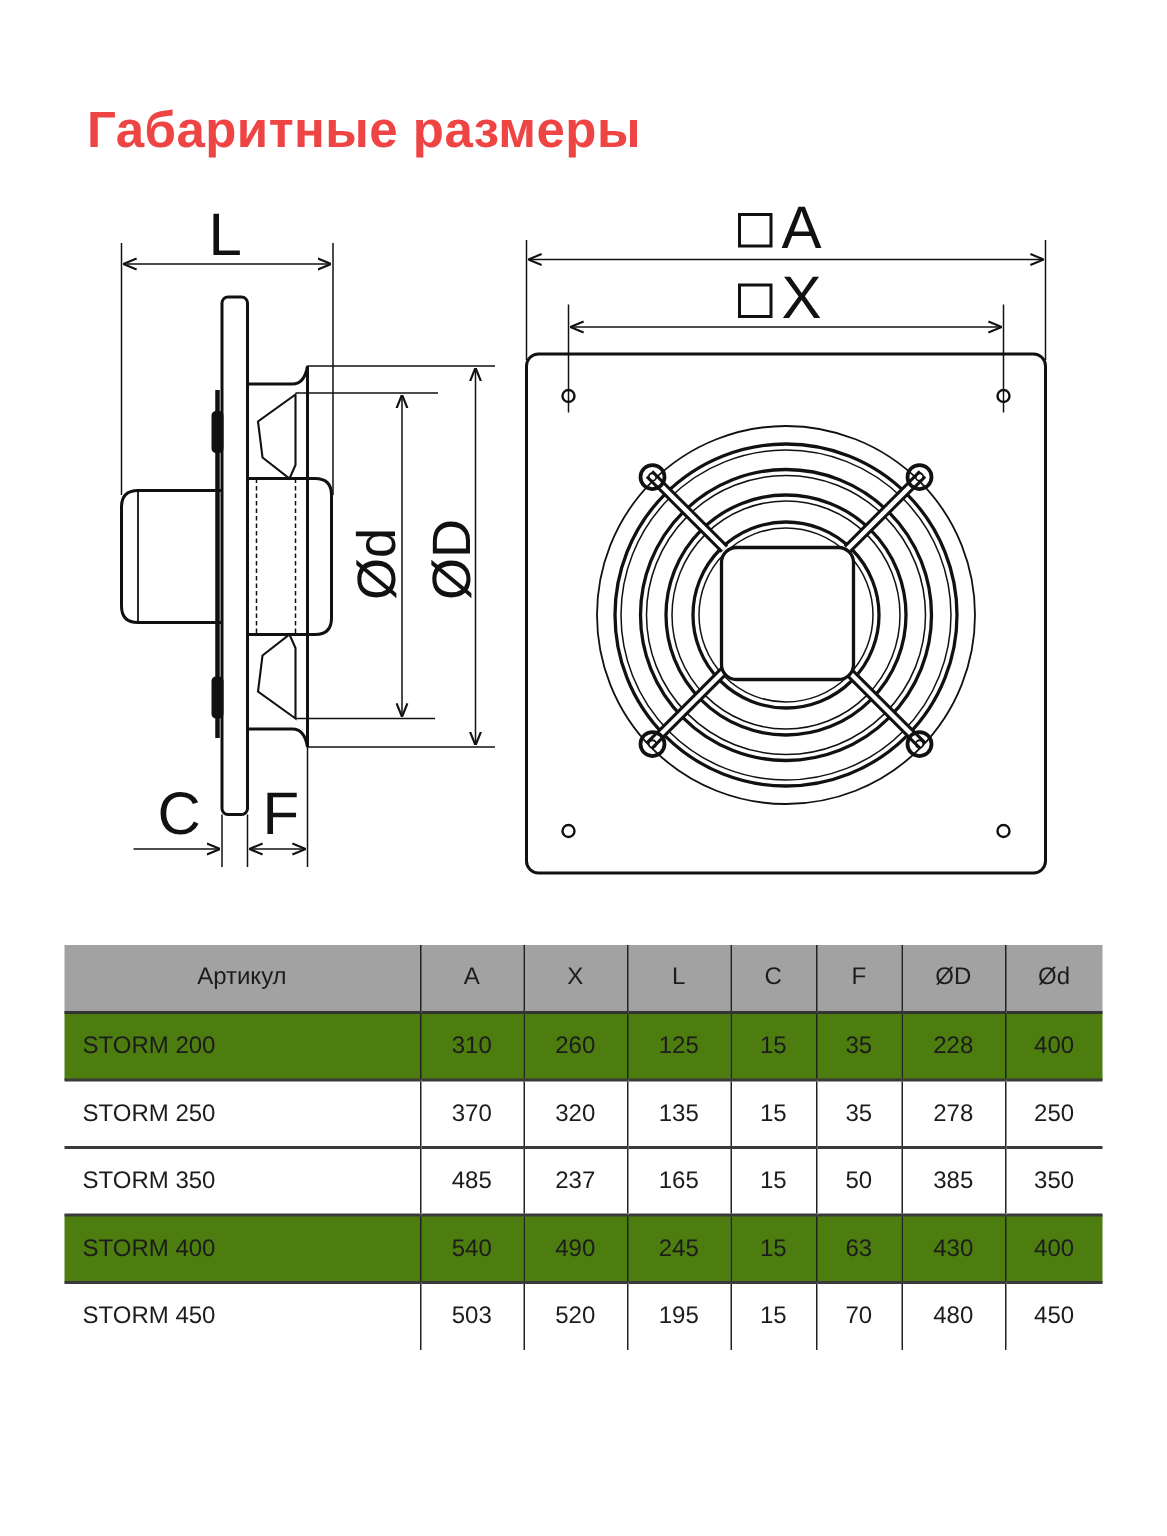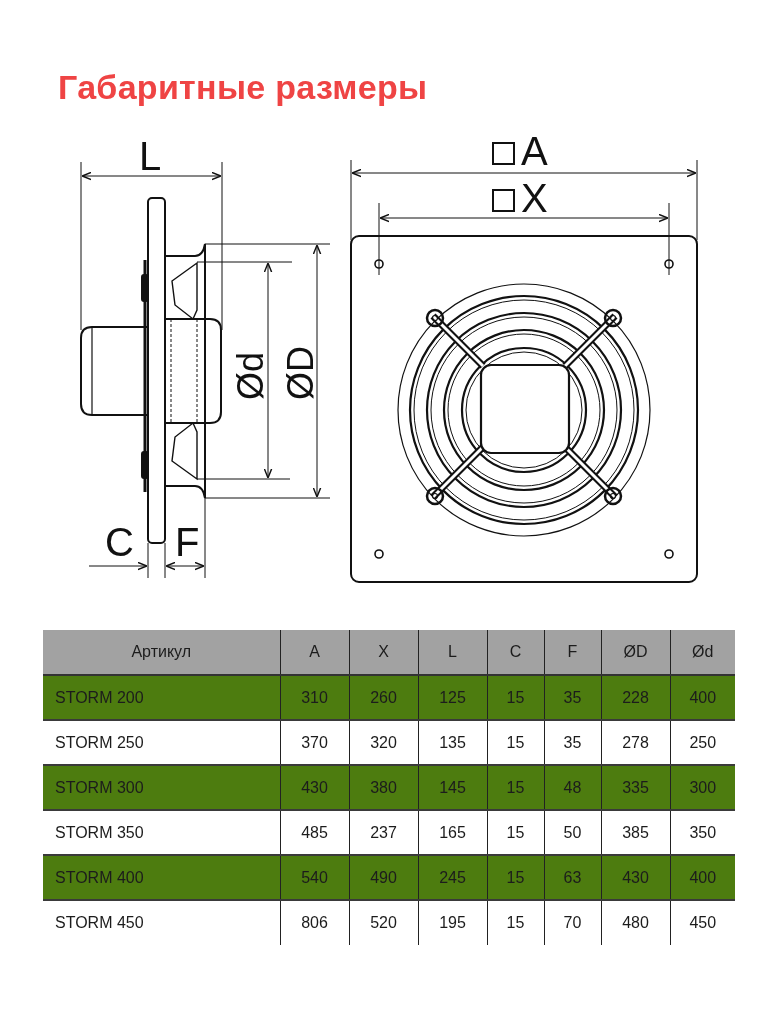--- a/index.html
+++ b/index.html
@@ -164,30 +164,20 @@
     <tr>
       <td class="name">STORM 250</td>
       <td>370</td>
       <td>320</td>
       <td>135</td>
       <td>15</td>
       <td>35</td>
       <td>278</td>
       <td>250</td>
     </tr>
-    <tr class="shaded">
-      <td class="name">STORM 300</td>
-      <td>430</td>
-      <td>380</td>
-      <td>145</td>
-      <td>15</td>
-      <td>48</td>
-      <td>335</td>
-      <td>300</td>
-    </tr>
     <tr>
       <td class="name">STORM 350</td>
       <td>485</td>
       <td>237</td>
       <td>165</td>
       <td>15</td>
       <td>50</td>
       <td>385</td>
       <td>350</td>
     </tr>
@@ -196,21 +186,21 @@
       <td>540</td>
       <td>490</td>
       <td>245</td>
       <td>15</td>
       <td>63</td>
       <td>430</td>
       <td>400</td>
     </tr>
     <tr>
       <td class="name">STORM 450</td>
-      <td>806</td>
+      <td>503</td>
       <td>520</td>
       <td>195</td>
       <td>15</td>
       <td>70</td>
       <td>480</td>
       <td>450</td>
     </tr>
   </tbody>
 </table>
 

